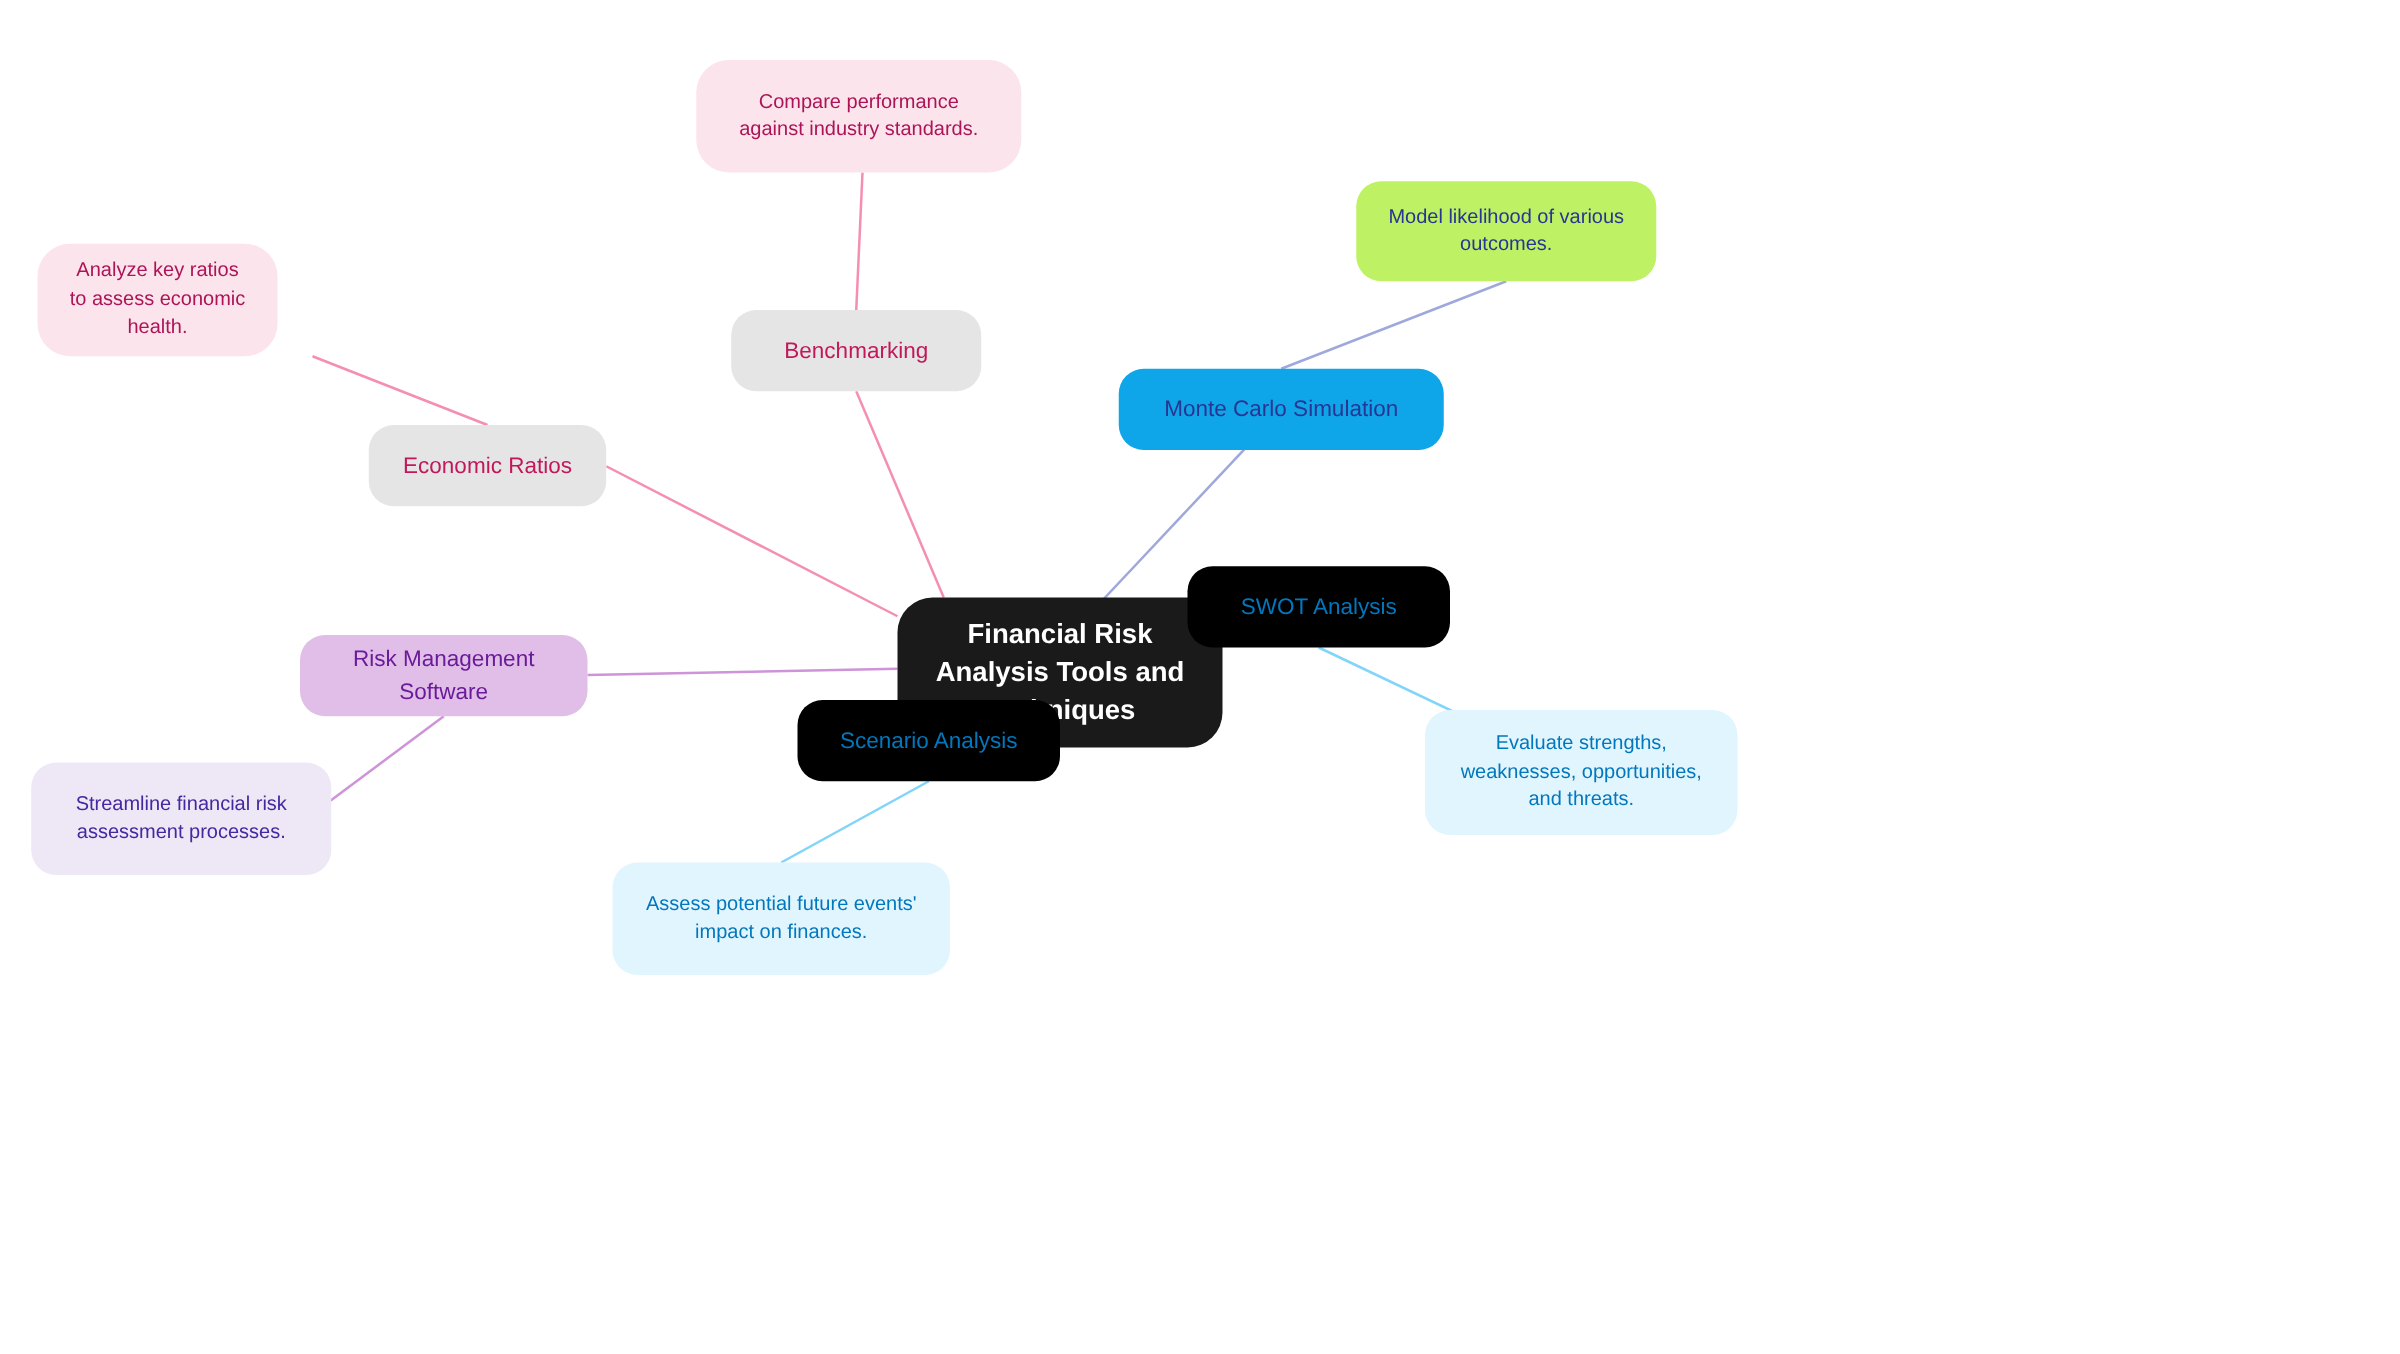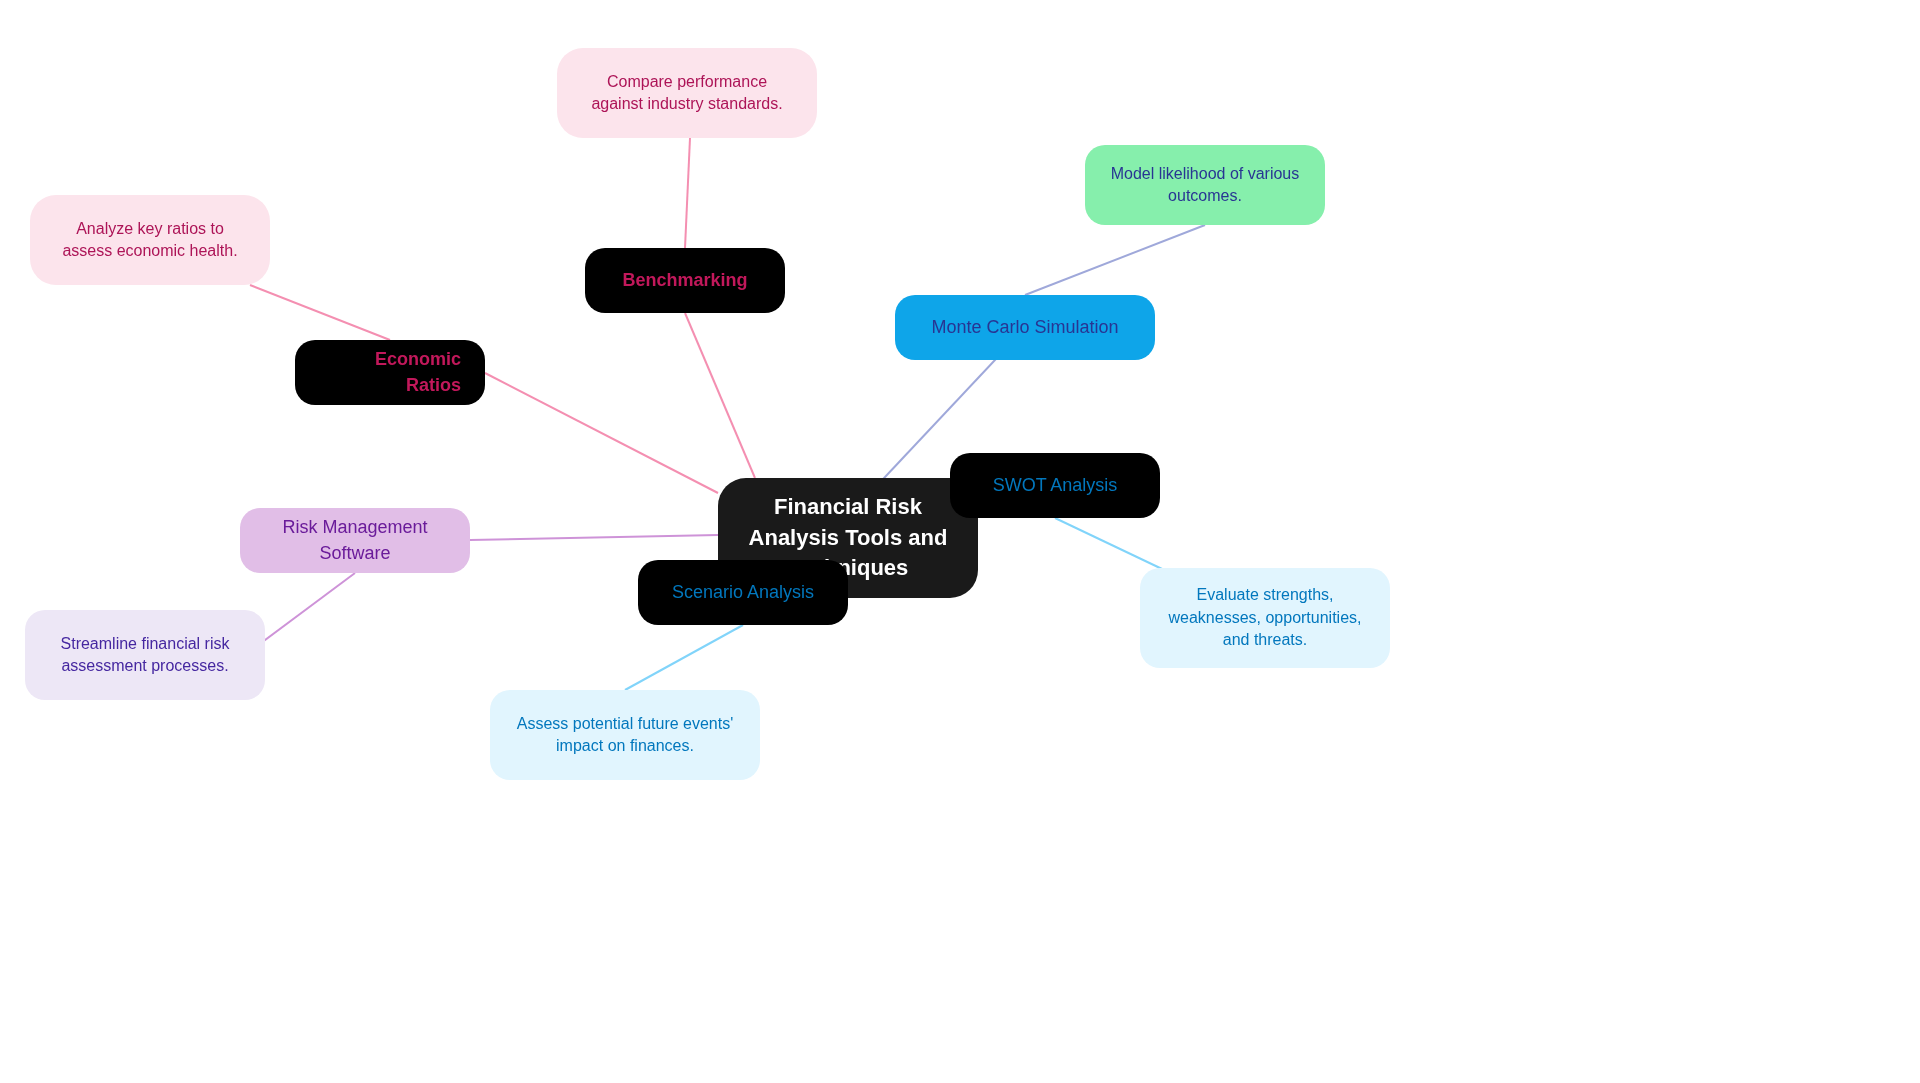--- a/index.html
+++ b/index.html
@@ -37,24 +37,24 @@
       background: #1a1a1a;
       color: #ffffff;
       font-size: 22px;
       font-weight: 600;
       width: 260px;
       height: 120px;
       border-radius: 28px;
     }
 
     .node-pink-main {
-      background: #000000;
+      background: #e5e5e5;
       color: #c2185b;
       font-size: 18px;
-      font-weight: 700;
+      font-weight: 400;
       text-align: right;
     }
 
     .node-pink-sub {
       background: #fce4ec;
       color: #ad1457;
       font-size: 16px;
       border-radius: 26px;
     }
 
@@ -72,21 +72,21 @@
     }
 
     .node-lavender-main {
       background: #0ea5e9;
       color: #283593;
       font-size: 18px;
       font-weight: 500;
     }
 
     .node-lavender-sub {
-      background: #86efac;
+      background: #bef264;
       color: #283593;
       font-size: 16px;
     }
 
     .node-blue-main {
       background: #000000;
       color: #0277bd;
       font-size: 18px;
       font-weight: 500;
     }
@@ -116,21 +116,21 @@
   </svg>
 
 <div class="node node-center" style="left: 718px; top: 478px; width: 260px; height: 120px;">Financial Risk Analysis Tools and Techniques</div>
 
 <div class="node node-pink-main" style="left: 585px; top: 248px; width: 200px; height: 65px;">Benchmarking</div>
 
 <div class="node node-pink-sub" style="left: 557px; top: 48px; width: 260px; height: 90px;">Compare performance against industry standards.</div>
 
 <div class="node node-pink-main" style="left: 295px; top: 340px; width: 190px; height: 65px;">Economic Ratios</div>
 
-<div class="node node-pink-sub" style="left: 30px; top: 195px; width: 240px; height: 90px; padding-left: 24px;">Analyze key ratios to assess economic health.</div>
+<div class="node node-pink-sub" style="left: 30px; top: 195px; width: 192px; height: 90px; padding-left: 24px;">Analyze key ratios to assess economic health.</div>
 
 <div class="node node-purple-main" style="left: 240px; top: 508px; width: 230px; height: 65px;">Risk Management Software</div>
 
 <div class="node node-purple-sub" style="left: 25px; top: 610px; width: 240px; height: 90px;">Streamline financial risk assessment processes.</div>
 
 <div class="node node-blue-main" style="left: 638px; top: 560px; width: 210px; height: 65px;">Scenario Analysis</div>
 
 <div class="node node-blue-sub" style="left: 490px; top: 690px; width: 270px; height: 90px;">Assess potential future events' impact on finances.</div>
 
 <div class="node node-lavender-main" style="left: 895px; top: 295px; width: 260px; height: 65px;">Monte Carlo Simulation</div>

